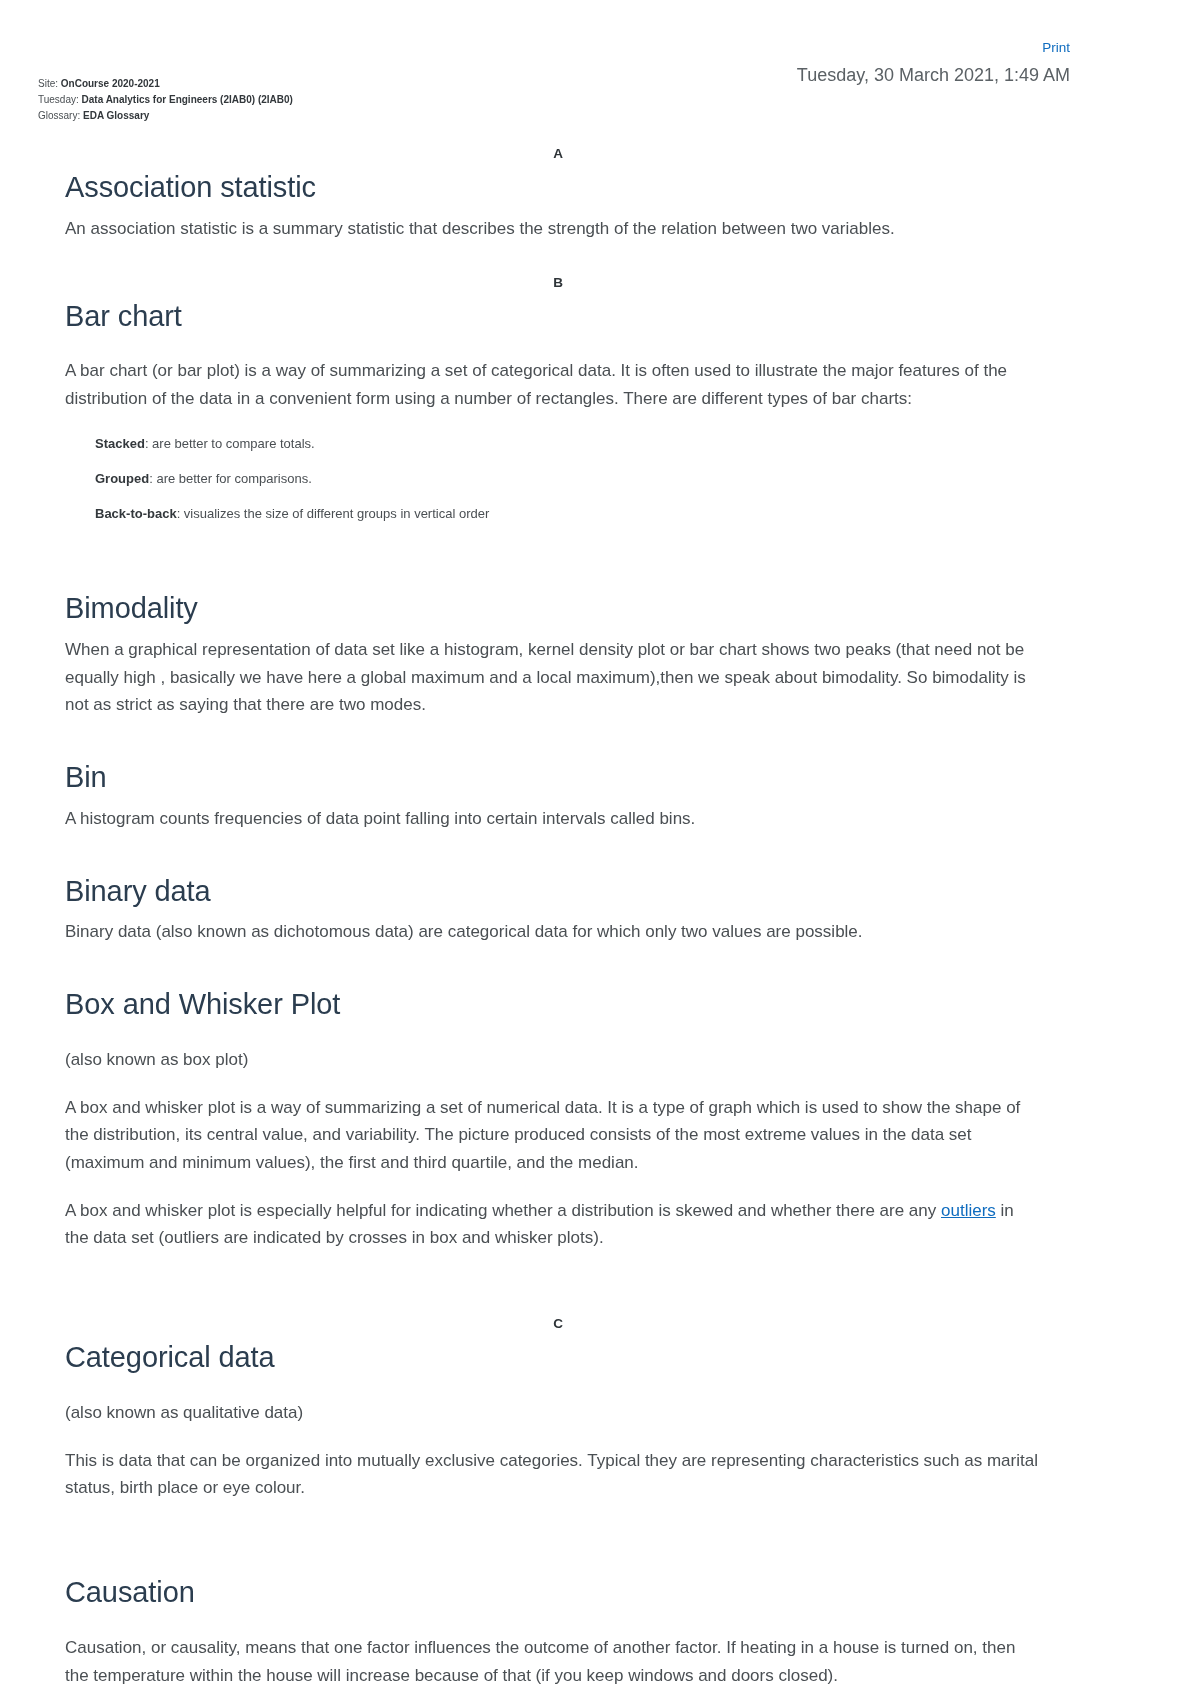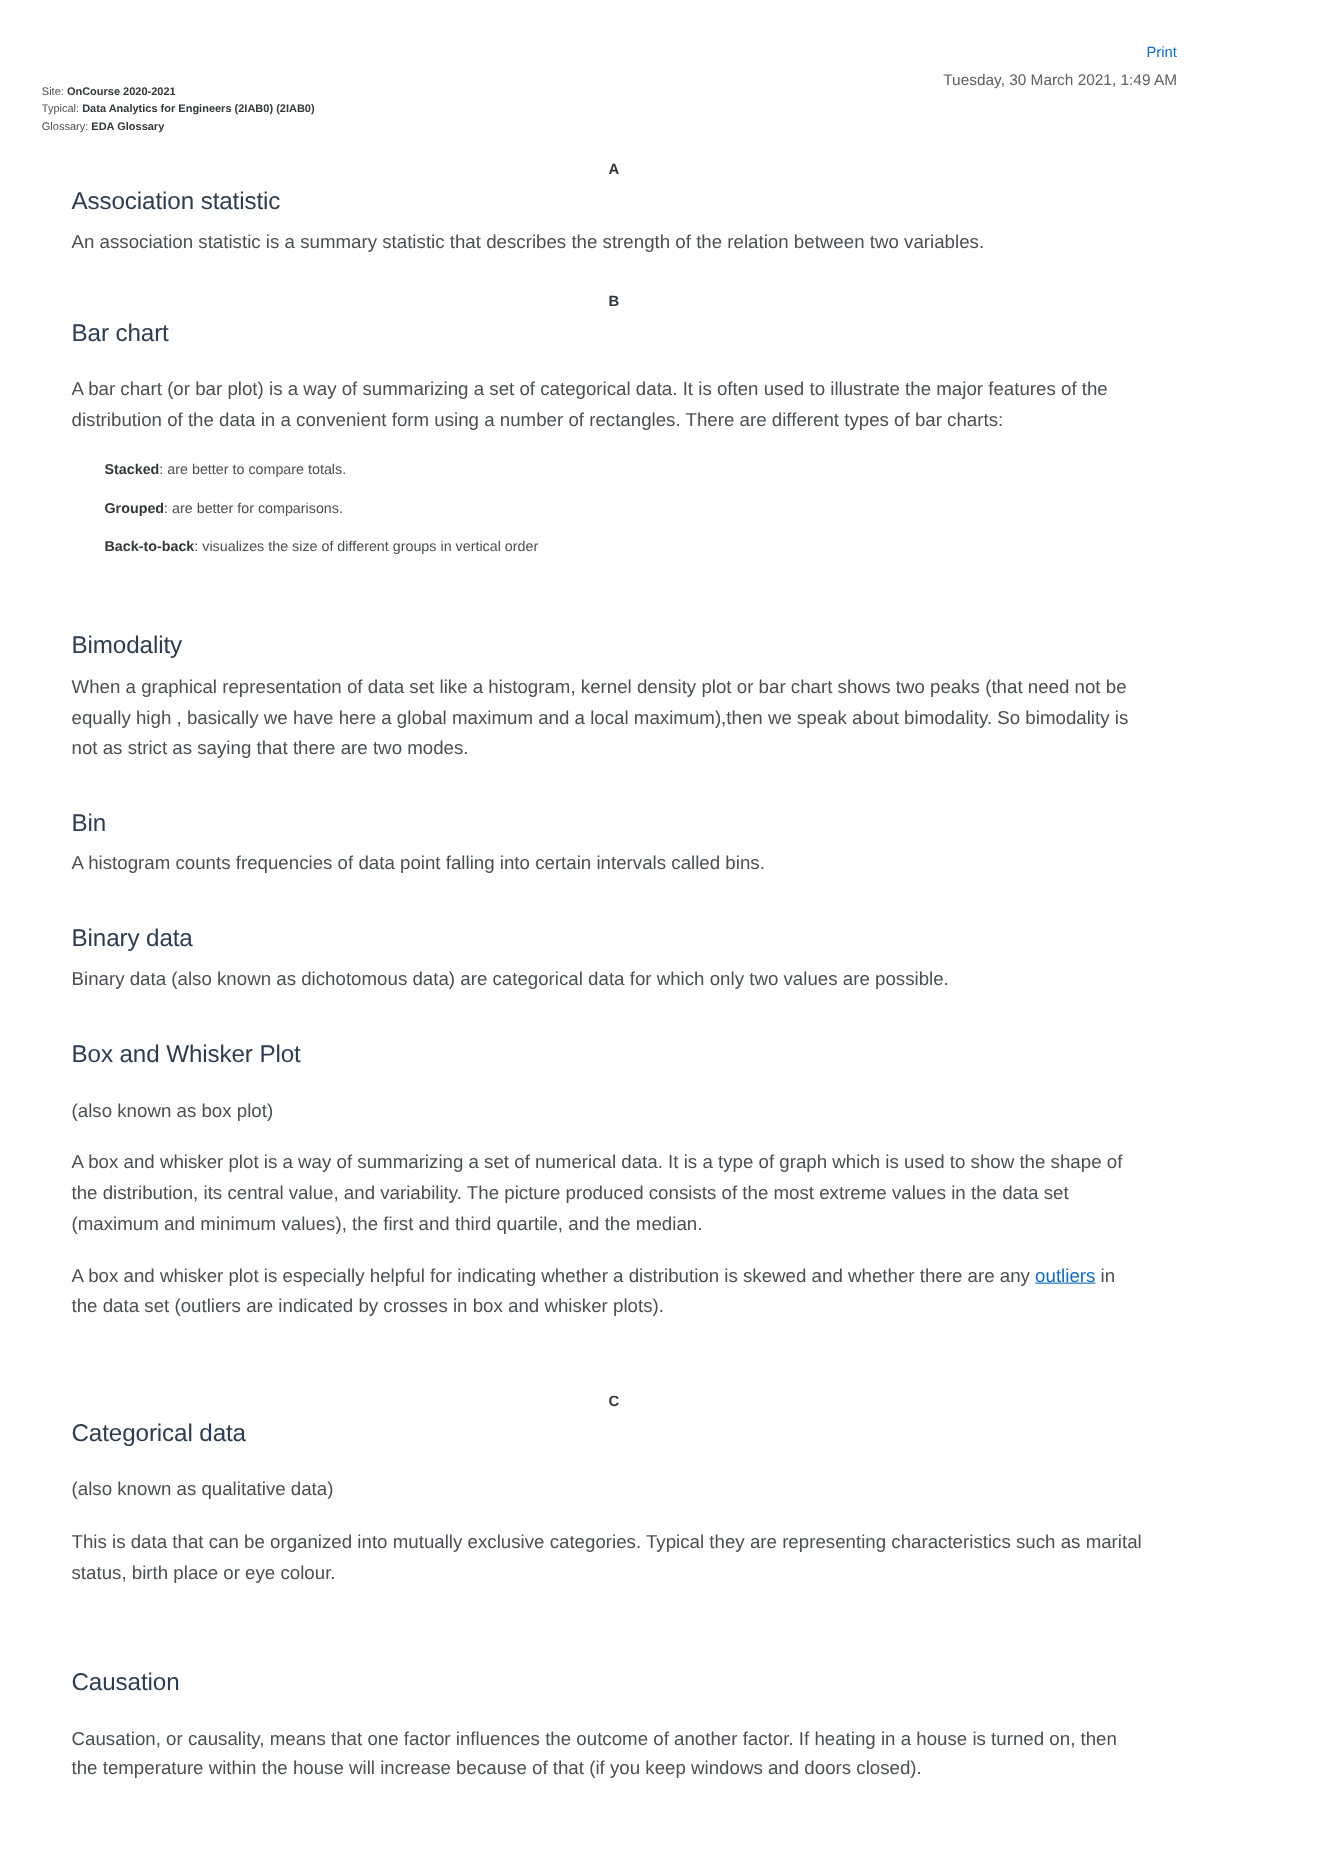--- a/index.html
+++ b/index.html
@@ -32,21 +32,21 @@
   }
   .print-link {
     display: block;
     color: #0f6cbf;
     font-size: 13.5px;
     text-decoration: none;
     cursor: pointer;
   }
   .print-date {
     display: block;
-    font-size: 14px;
+    font-size: 18px;
     color: #5b6165;
     margin-top: 4px;
     white-space: nowrap;
   }
 
   
   .meta {
     position: absolute;
     top: 76px;
     left: 38px;
@@ -74,21 +74,21 @@
     margin: 0;
     padding: 0;
     width: 990px;
     margin-left: -2px;
   }
   .letter-divider.first { margin-bottom: 6px; }
 
   
   .entry { margin: 0; }
   .term {
-    font-size: 22px;
+    font-size: 29px;
     font-weight: 400;
     color: #2b3d4f;
     letter-spacing: -0.1px;
     margin: 9px 0 10px 0;
     line-height: 1.2;
   }
   .desc {
     font-size: 17px;
     line-height: 1.63;
     color: #4a4f53;
@@ -122,21 +122,21 @@
     <a class="print-link">Print</a>
     <span class="print-date">Tuesday, 30 March 2021, 1:49 AM</span>
   </div>
 
   <div class="meta">
     <div class="meta-row">
       <span class="meta-label">Site:</span>
       <span class="meta-value">OnCourse 2020-2021</span>
     </div>
     <div class="meta-row">
-      <span class="meta-label">Typical:</span>
+      <span class="meta-label">Tuesday:</span>
       <span class="meta-value">Data Analytics for Engineers (2IAB0) (2IAB0)</span>
     </div>
     <div class="meta-row">
       <span class="meta-label">Glossary:</span>
       <span class="meta-value">EDA Glossary</span>
     </div>
   </div>
 
   <div class="content">
 

